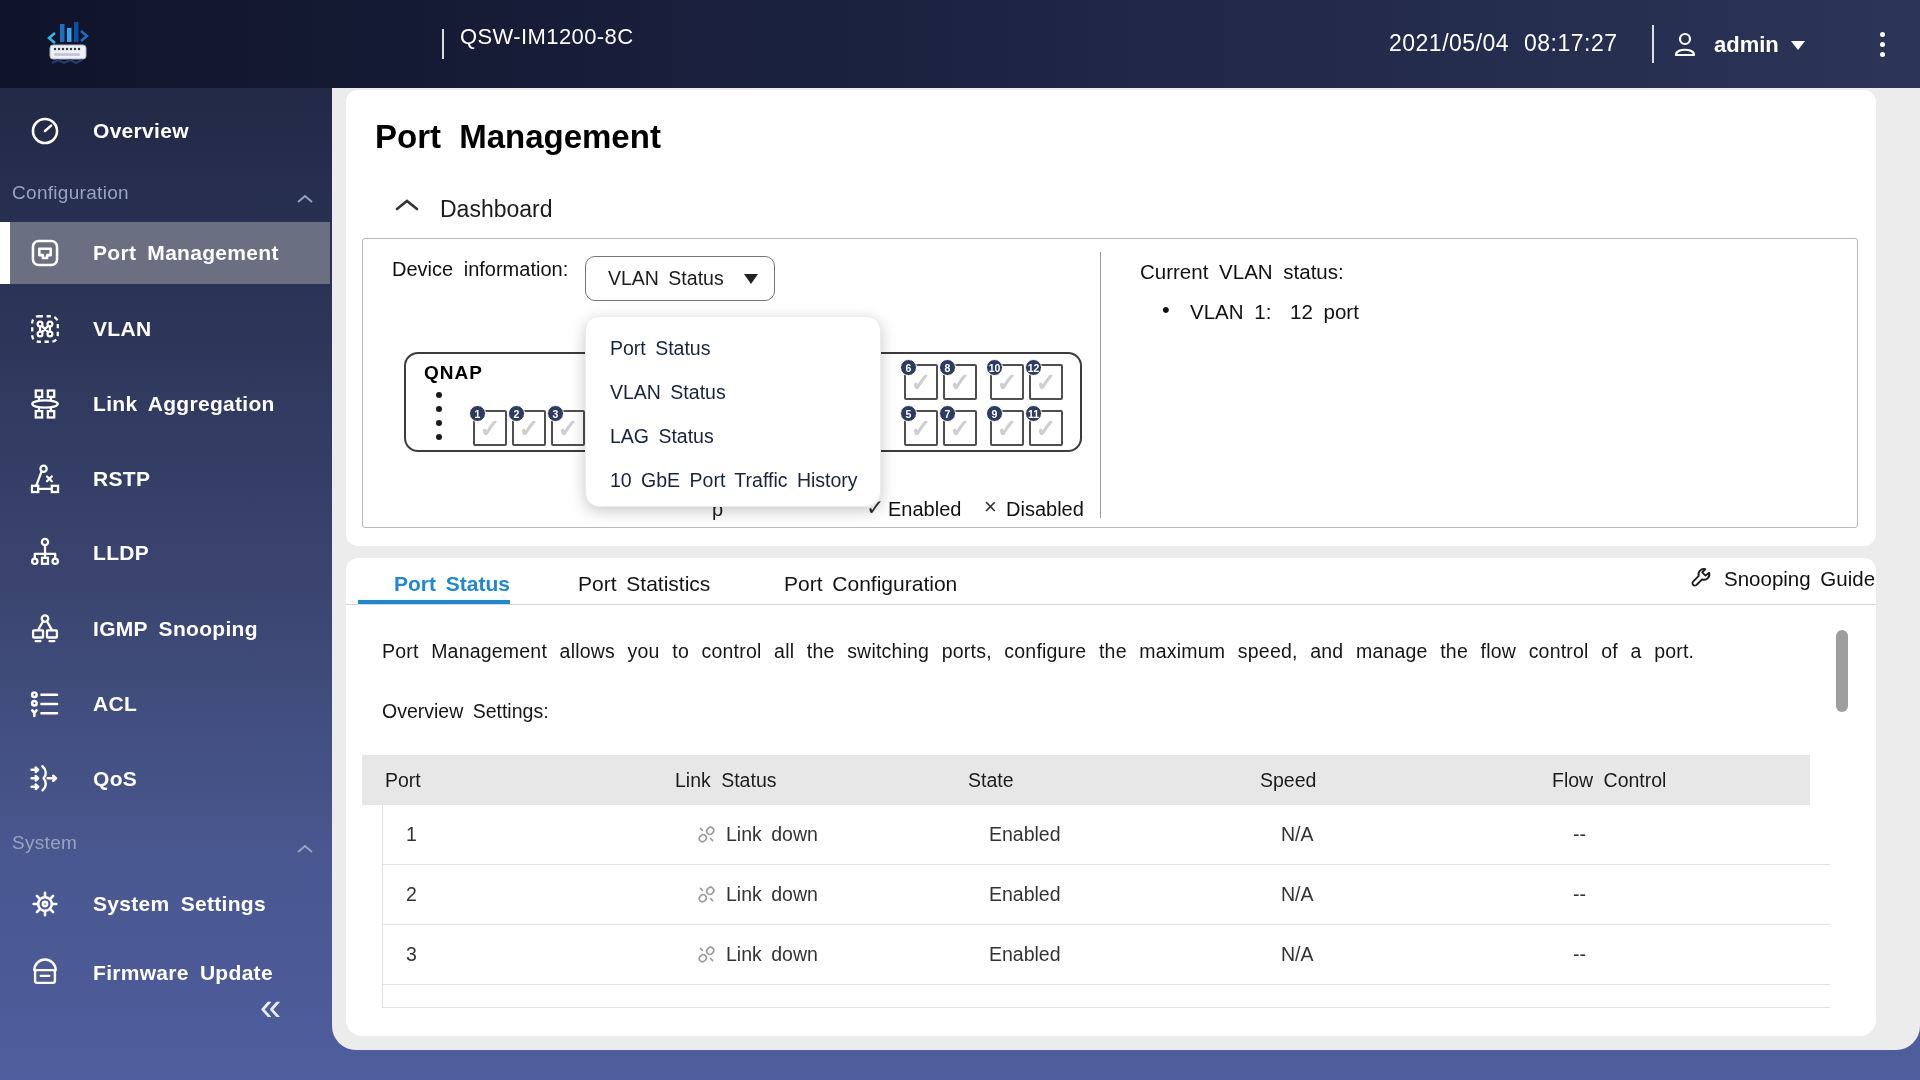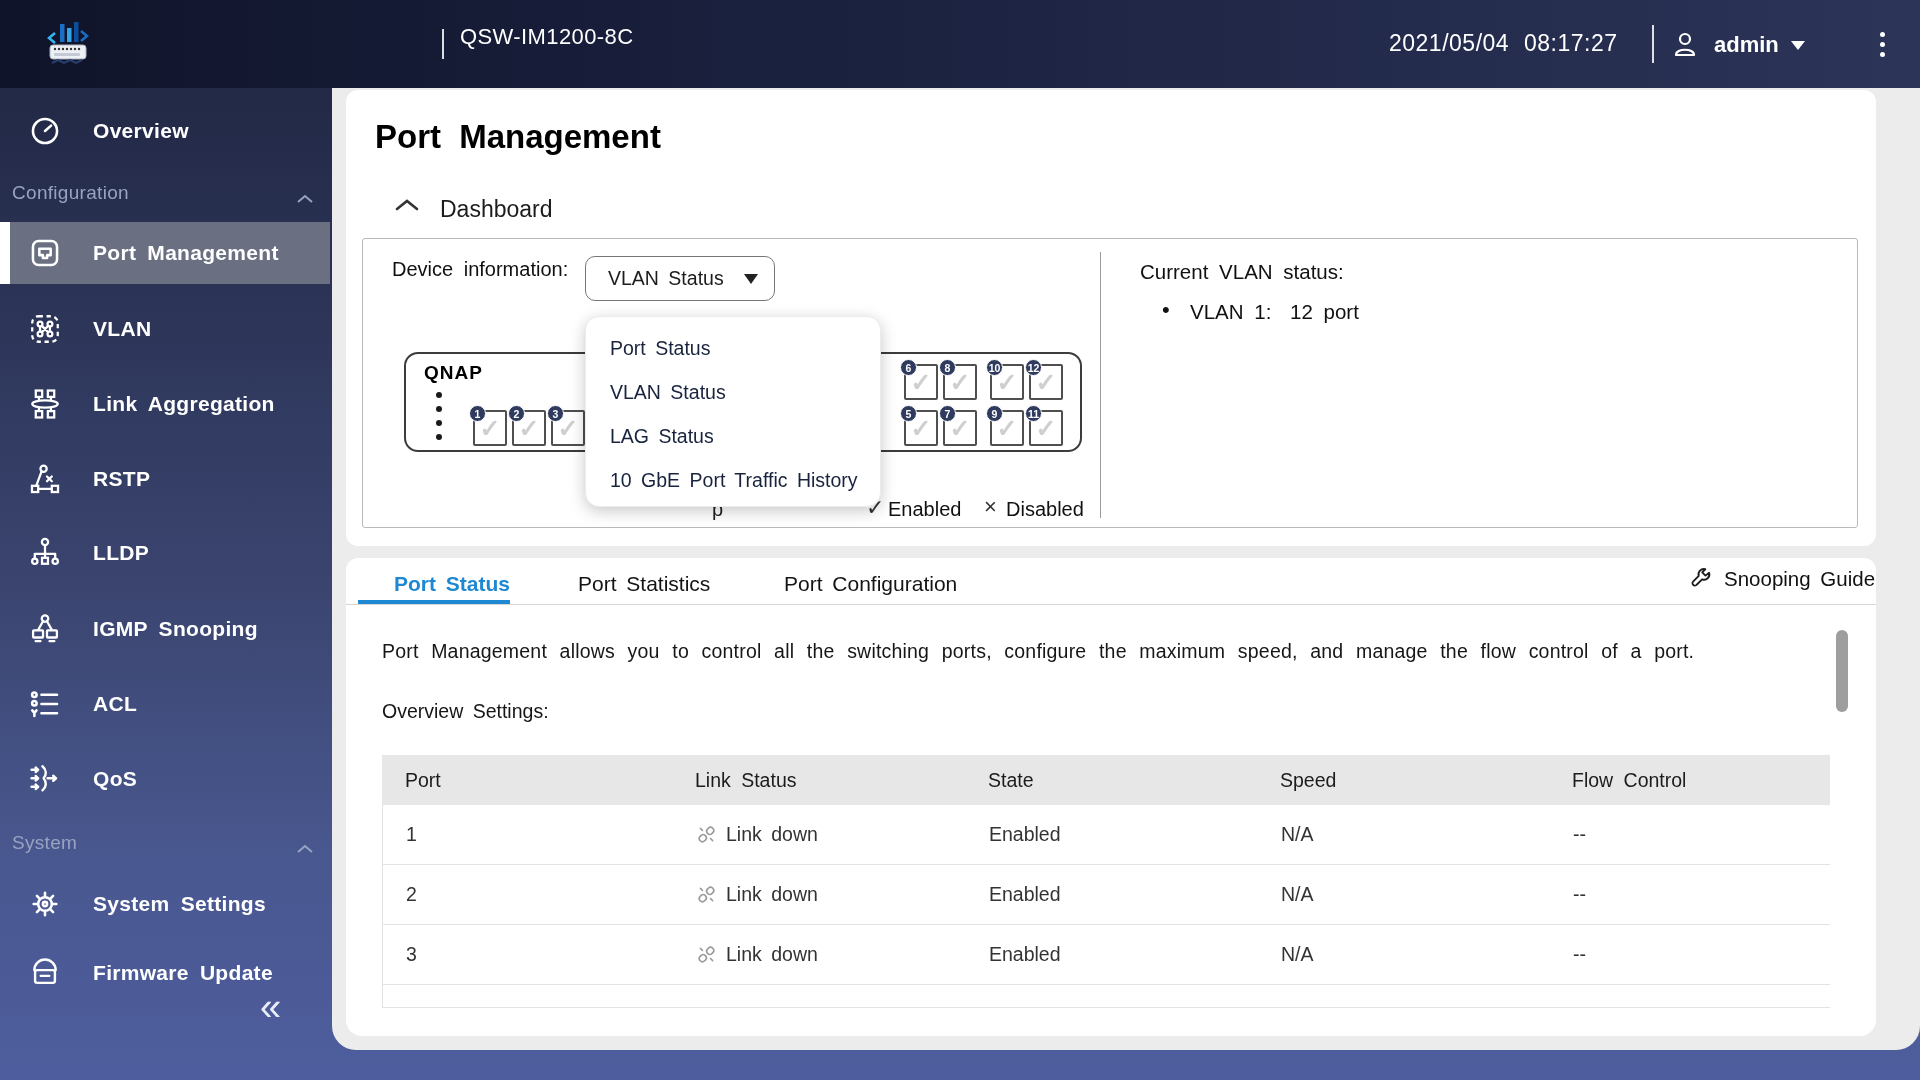--- a/index.html
+++ b/index.html
@@ -76,21 +76,21 @@
   .tab.active { color:#1e88d2; font-weight:bold; }
   .tab-underline { position:absolute; left:358px; top:600px; width:152px; height:4px; background:#1e88d2; }
   .tab-border { position:absolute; left:346px; top:604px; width:1530px; height:1px; background:#d6d6d6; }
   .guide { position:absolute; left:1688px; top:566px; display:flex; align-items:center; gap:10px; cursor:pointer; }
   .guide .glbl { font-size:20.5px; color:#111; word-spacing:4px; }
 
   .desc { position:absolute; left:382px; top:640px; width:1330px; font-size:19.5px; color:#161616; word-spacing:7px; letter-spacing:.2px; }
   .subtitle { position:absolute; left:382px; top:700px; font-size:19.5px; color:#161616; word-spacing:4px; }
 
   
-  .tbl-head { position:absolute; left:382px; top:755px; width:1448px; height:50px; background:#e7e7e7;
+  .tbl-head { position:absolute; left:362px; top:755px; width:1448px; height:50px; background:#e7e7e7;
               display:grid; grid-template-columns:290px 293px 292px 292px 281px; align-items:center; }
   .tbl-head div { padding-left:23px; font-size:19.5px; color:#1c1c1c; word-spacing:5px; }
   .tbl-rows { position:absolute; left:382px; top:805px; width:1448px; border-left:1px solid #e3e3e3; }
   .trow { display:grid; grid-template-columns:290px 293px 292px 292px 281px; align-items:center; height:60px; background:#fff; border-bottom:1px solid #e3e3e3; }
   .trow div { padding-left:23px; font-size:19.5px; color:#333; word-spacing:4px; }
   .trow .linkcell { display:flex; align-items:center; gap:9px; }
   .trow.partial { height:23px; }
   .scroll-thumb { position:absolute; left:1836px; top:630px; width:12px; height:82px; background:#9e9e9e; border-radius:6px; cursor:grab; }
 </style>
 </head>

